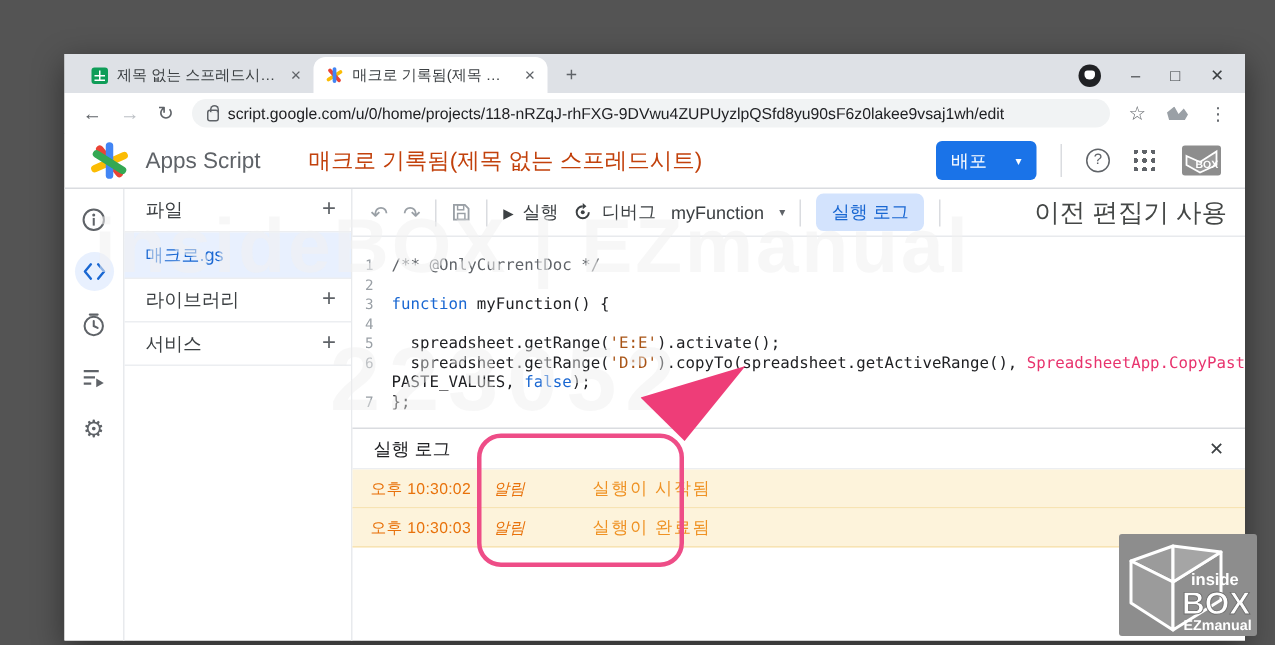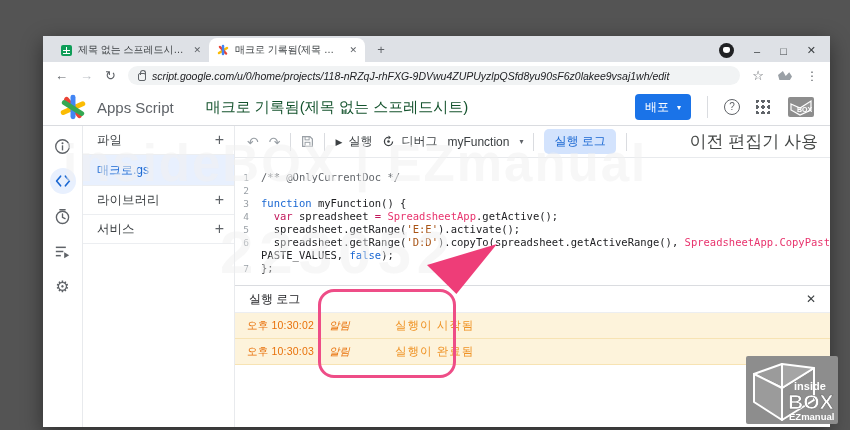--- a/index.html
+++ b/index.html
@@ -25,36 +25,36 @@
   .newtab { width:16px; height:16px; margin:0 0 4px 8px; color:#5f6368; font-size:13px; line-height:15px; text-align:center; }
   .tabstrip-right { margin-left:auto; display:flex; align-items:center; gap:20px; padding:0 14px 4px 0; }
   .browser-avatar { width:15px; height:15px; border-radius:50%; background:#202124; position:relative; }
   .browser-avatar::after { content:""; position:absolute; left:4px; top:4px; width:7px; height:6px; background:#fff; border-radius:2px 2px 50% 50%; }
   .winctl { color:#3c4043; font-size:11px; }
 
   
   .urlbar { height:27px; background:#fff; display:flex; align-items:center; padding:0 12px; gap:12px; flex:0 0 auto; }
   .nav-ic { color:#5f6368; font-size:13px; }
   .nav-ic.dim { color:#bdc1c6; }
-  .omnibox { flex:1; height:19px; background:#f1f3f4; border-radius:11px; display:flex; align-items:center; padding:0 10px; gap:6px; overflow:hidden;font-style:italic; }
+  .omnibox { flex:1; height:19px; background:#f1f3f4; border-radius:11px; display:flex; align-items:center; padding:0 10px; gap:6px; overflow:hidden; }
   .lock { width:8px; height:8px; border:1.2px solid #5f6368; border-radius:2px; position:relative; margin-top:2px; }
   .lock::before { content:""; position:absolute; left:1px; top:-4px; width:4px; height:4px; border:1.2px solid #5f6368; border-bottom:none; border-radius:3px 3px 0 0; }
   .url { font-size:10.5px; color:#202124; white-space:nowrap; }
   .urlbar-right { display:flex; align-items:center; gap:14px; }
   .star { color:#5f6368; font-size:13px; }
   .ext-ic { width:14px; height:9px; background:#9aa0a6; clip-path:polygon(0 45%,35% 0,55% 55%,80% 15%,100% 60%,85% 100%,10% 100%); }
   .dots { color:#5f6368; font-size:12px; }
 
   
   .appheader { height:37px; border-bottom:1px solid #dadce0; display:flex; align-items:center; padding:0 14px 0 16px; gap:10px; flex:0 0 auto; background:#fff; }
   .as-logo { flex:0 0 auto; }
   .product { font-size:15px; color:#5f6368; margin-right:22px; }
-  .proj-title { font-size:15px; color:#14532d; white-space:nowrap; overflow:hidden; text-overflow:ellipsis; }
+  .proj-title { font-size:15px; color:#c2410c; white-space:nowrap; overflow:hidden; text-overflow:ellipsis; }
   .appheader-right { margin-left:auto; display:flex; align-items:center; gap:16px; }
-  .deploy-btn { background:#1a73e8; color:#fff; font-size:12px; border:none; border-radius:4px; height:26px; padding:0 10px; display:flex; align-items:center; gap:8px; }
+  .deploy-btn { background:#1a73e8; color:#fff; font-size:12px; border:none; border-radius:4px; height:26px; padding:0 10px; display:flex; align-items:center; gap:19px; }
   .deploy-caret { font-size:8px; }
   .hdr-div { width:1px; height:22px; background:#dadce0; }
   .help-ic { width:16px; height:16px; border:1.4px solid #5f6368; border-radius:50%; color:#5f6368; font-size:10px; line-height:14px; text-align:center; }
   .grid-ic { width:14px; height:14px; background:radial-gradient(circle 1.7px, #5f6368 1.6px, transparent 1.8px) -2px -2px/6px 6px; }
 
   
   .appbody { flex:1; display:flex; min-height:0; background:#fff; }
   .rail { width:40px; border-right:1px solid #e8eaed; display:flex; flex-direction:column; align-items:center; padding-top:7px; gap:9px; flex:0 0 auto; }
   .rail-item { width:26px; height:26px; display:flex; align-items:center; justify-content:center; color:#5f6368; }
   .rail-item.active { background:#e8f0fe; border-radius:50%; }
@@ -264,21 +264,20 @@
             <div class="code-line">
               <span class="gutter">2</span>
               <span class="code-text">&nbsp;</span>
             </div>
             <div class="code-line">
               <span class="gutter">3</span>
               <span class="code-text"><span class="seg-kw">function</span><span class="seg-pl"> myFunction() {</span></span>
             </div>
             <div class="code-line">
               <span class="gutter">4</span>
-              <span class="code-text"><span class="seg-pl">  </span><span class="seg-kw2">var</span><span class="seg-pl"> spreadsheet </span><span class="seg-kw2">=</span><span class="seg-pl"> </span><span class="seg-cls">SpreadsheetApp</span><span class="seg-pl">.getActive();</span></span>
             </div>
             <div class="code-line">
               <span class="gutter">5</span>
               <span class="code-text"><span class="seg-pl">  spreadsheet.getRange(</span><span class="seg-str">'E:E'</span><span class="seg-pl">).activate();</span></span>
             </div>
             <div class="code-line">
               <span class="gutter">6</span>
               <span class="code-text"><span class="seg-pl">  spreadsheet.getRange(</span><span class="seg-str">'D:D'</span><span class="seg-pl">).copyTo(spreadsheet.getActiveRange(), </span><span class="seg-cls">SpreadsheetApp.CopyPasteType.</span></span>
             </div>
             <div class="code-line">

